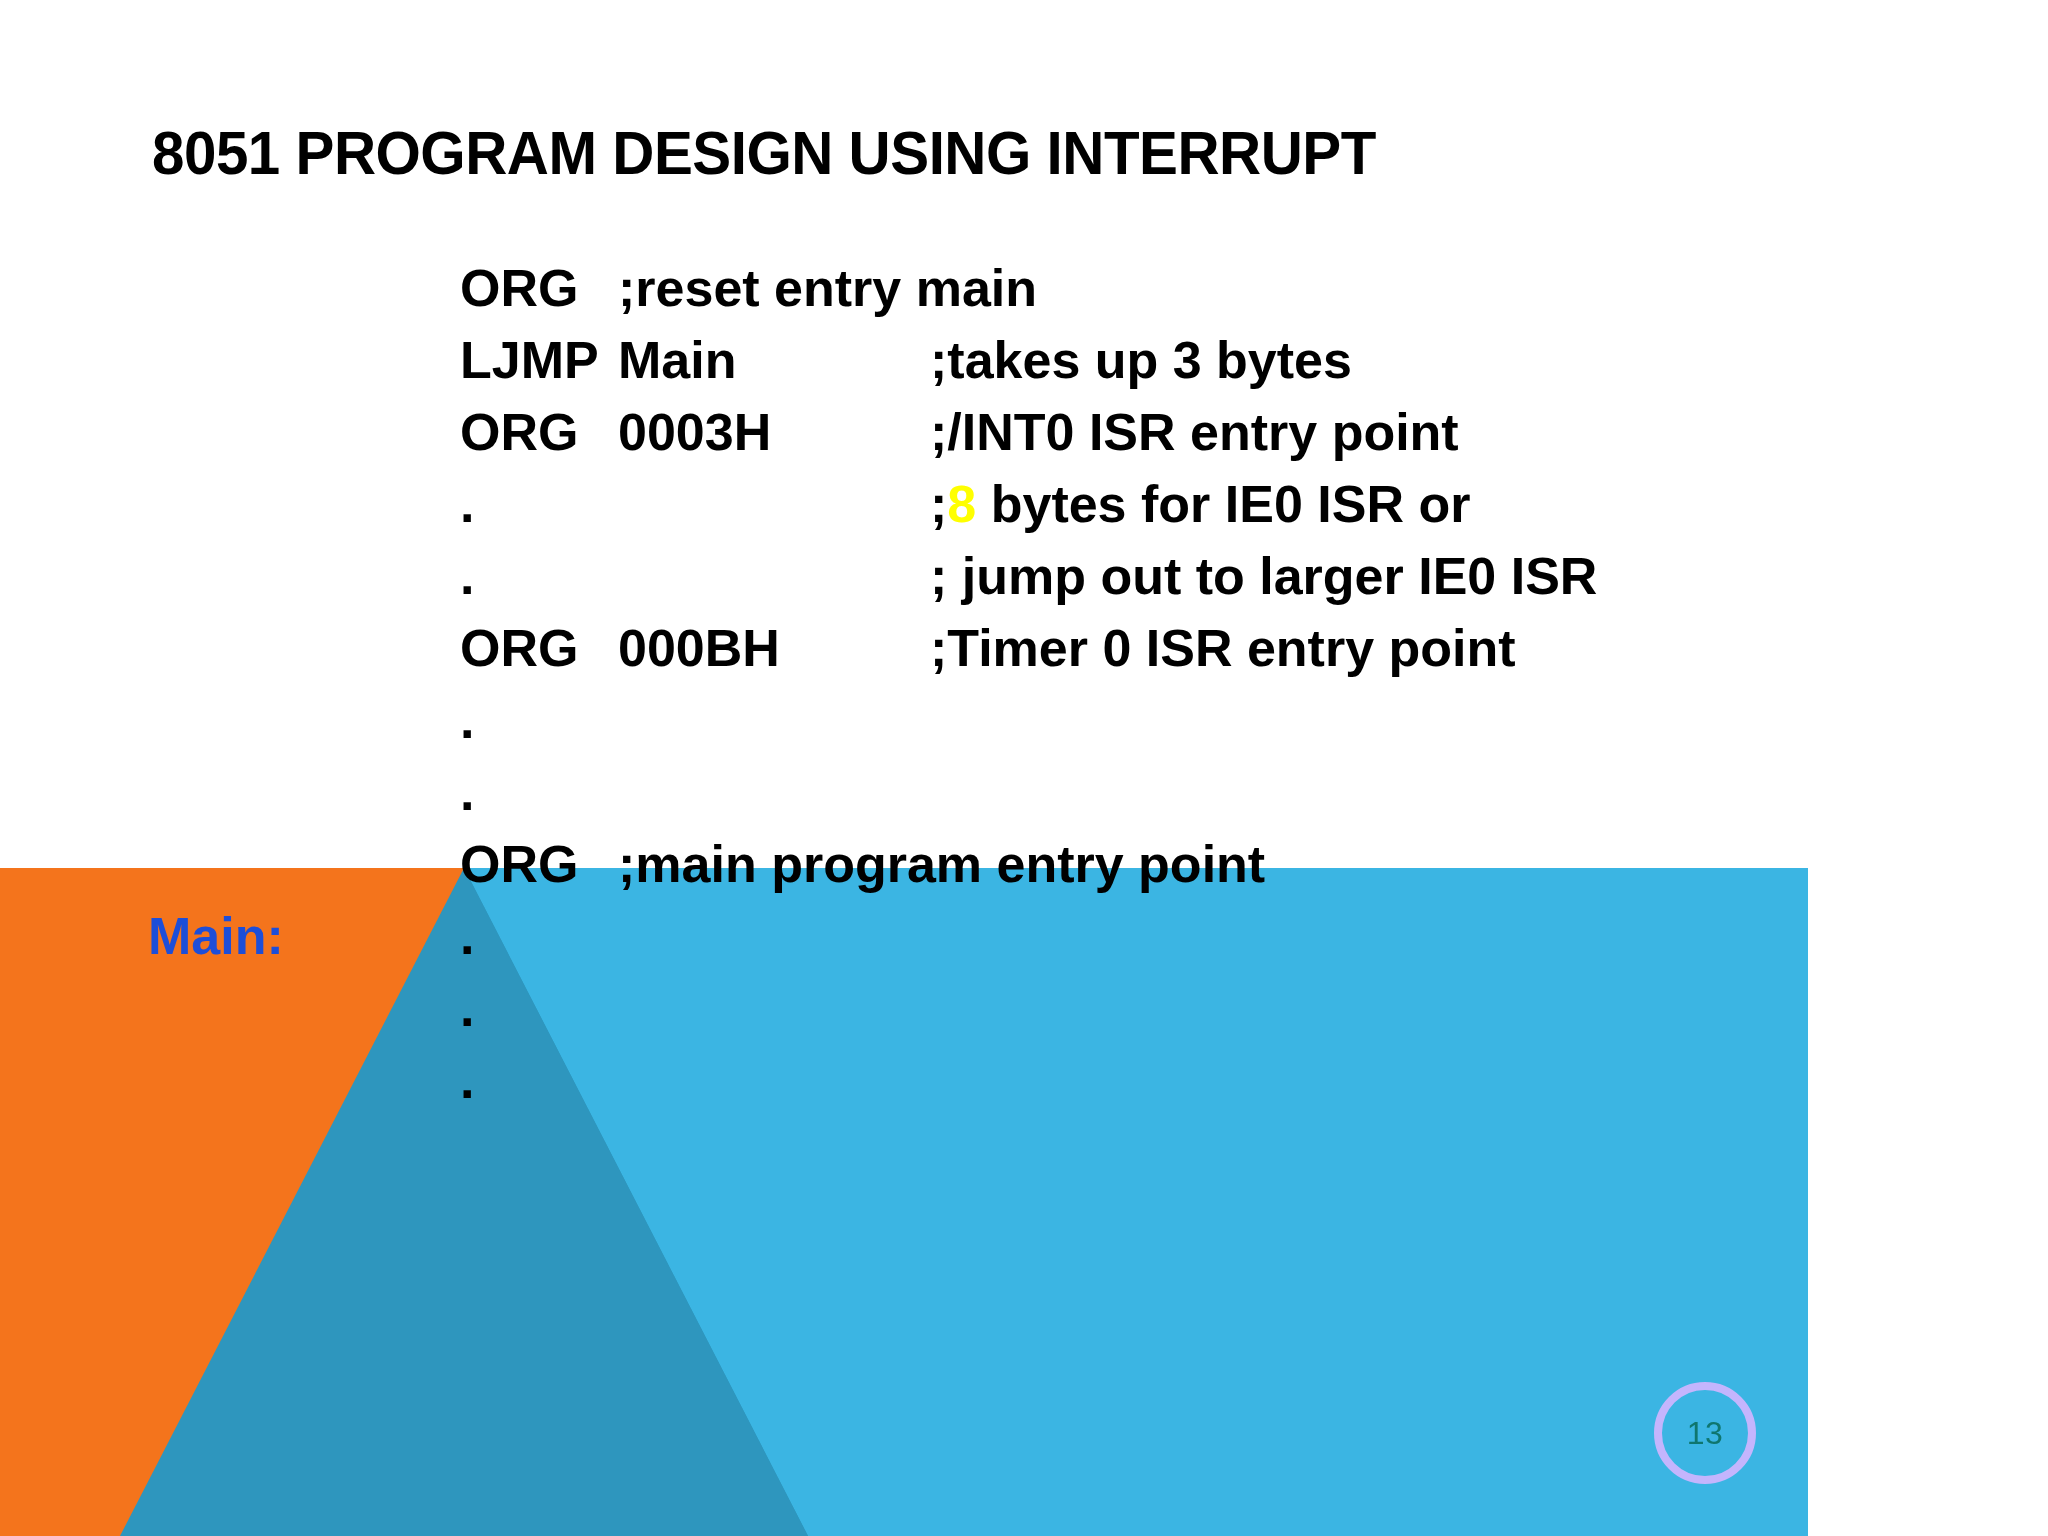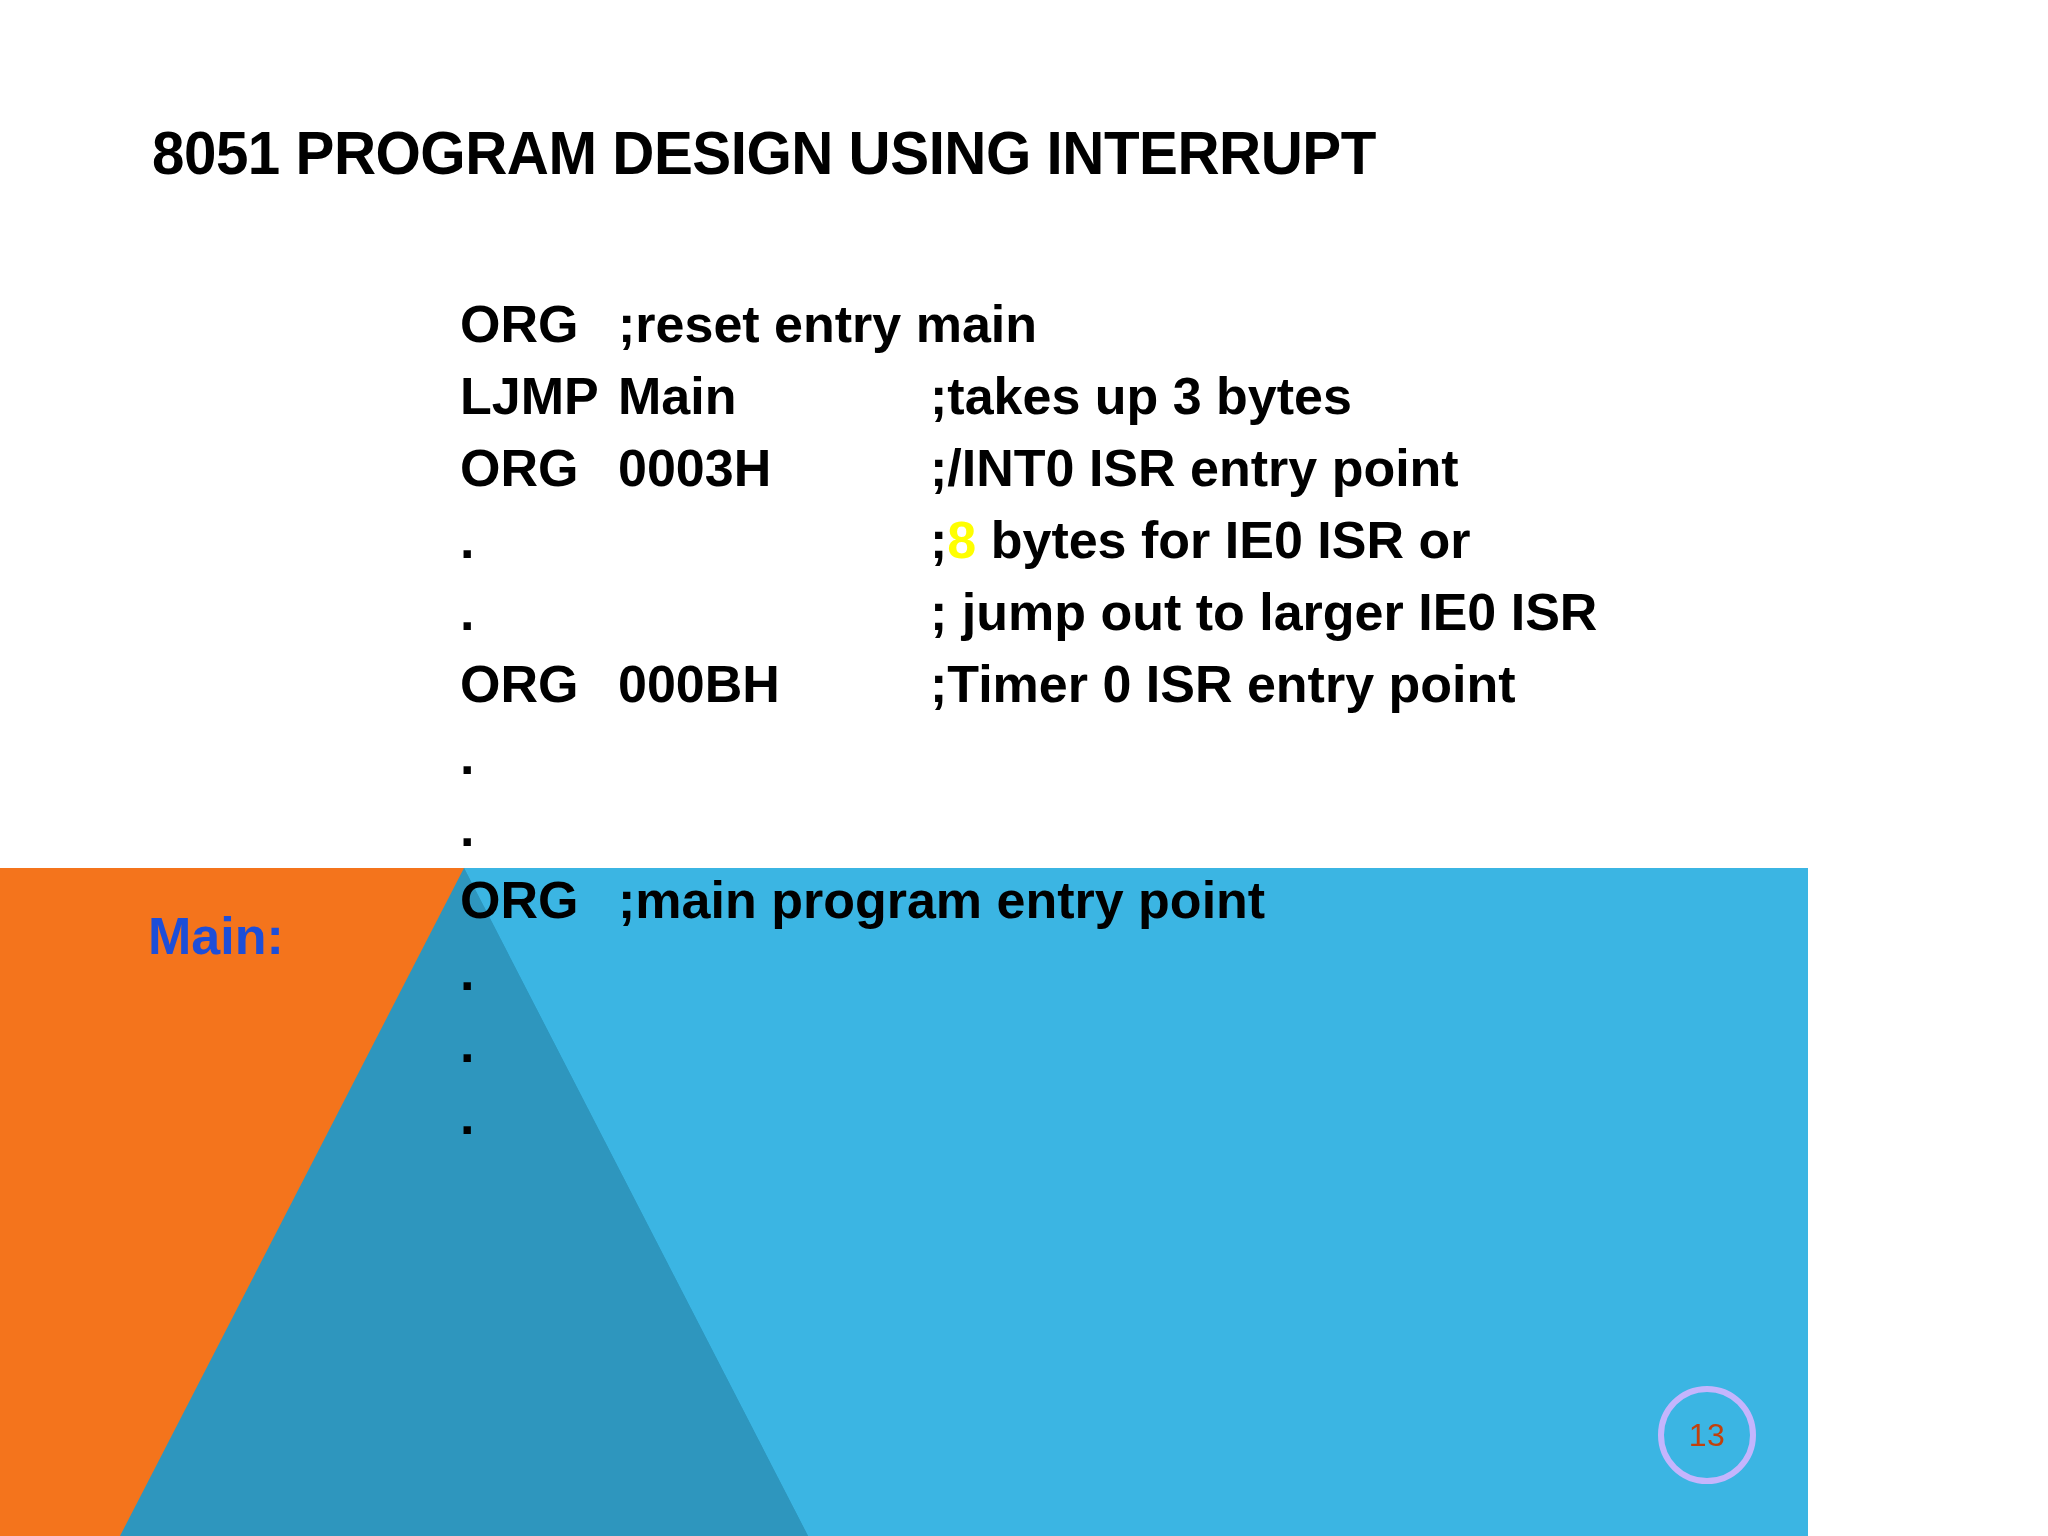--- a/index.html
+++ b/index.html
@@ -58,21 +58,20 @@
     color: #000000;
     font-family: "Liberation Sans", sans-serif;
     font-weight: bold;
     font-size: 52px;
     line-height: 72px;
     white-space: pre;
   }
   .col-mnemonic {
     width: 158px;
     flex: 0 0 158px;
-    margin-top: 36px;
   }
   .col-operand {
     width: 312px;
     flex: 0 0 312px;
   }
   .col-comment {
     flex: 1 1 auto;
     white-space: nowrap;
   }
   .hl-yellow {
@@ -92,26 +91,26 @@
     white-space: nowrap;
   }
 
   
   #page-number {
     position: absolute;
     right: 52px;
     bottom: 52px;
     width: 86px;
     height: 86px;
-    border: 6px solid #c4b5fd;
+    border: 8px solid #c4b5fd;
     border-radius: 50%;
     display: flex;
     align-items: center;
     justify-content: center;
-    color: #c2410c;
+    color: #0f766e;
     font-family: "Liberation Sans", sans-serif;
     font-size: 32px;
     font-weight: normal;
     letter-spacing: 0.5px;
   }
 </style>
 </head>
 <body>
 
 <div id="slide">

